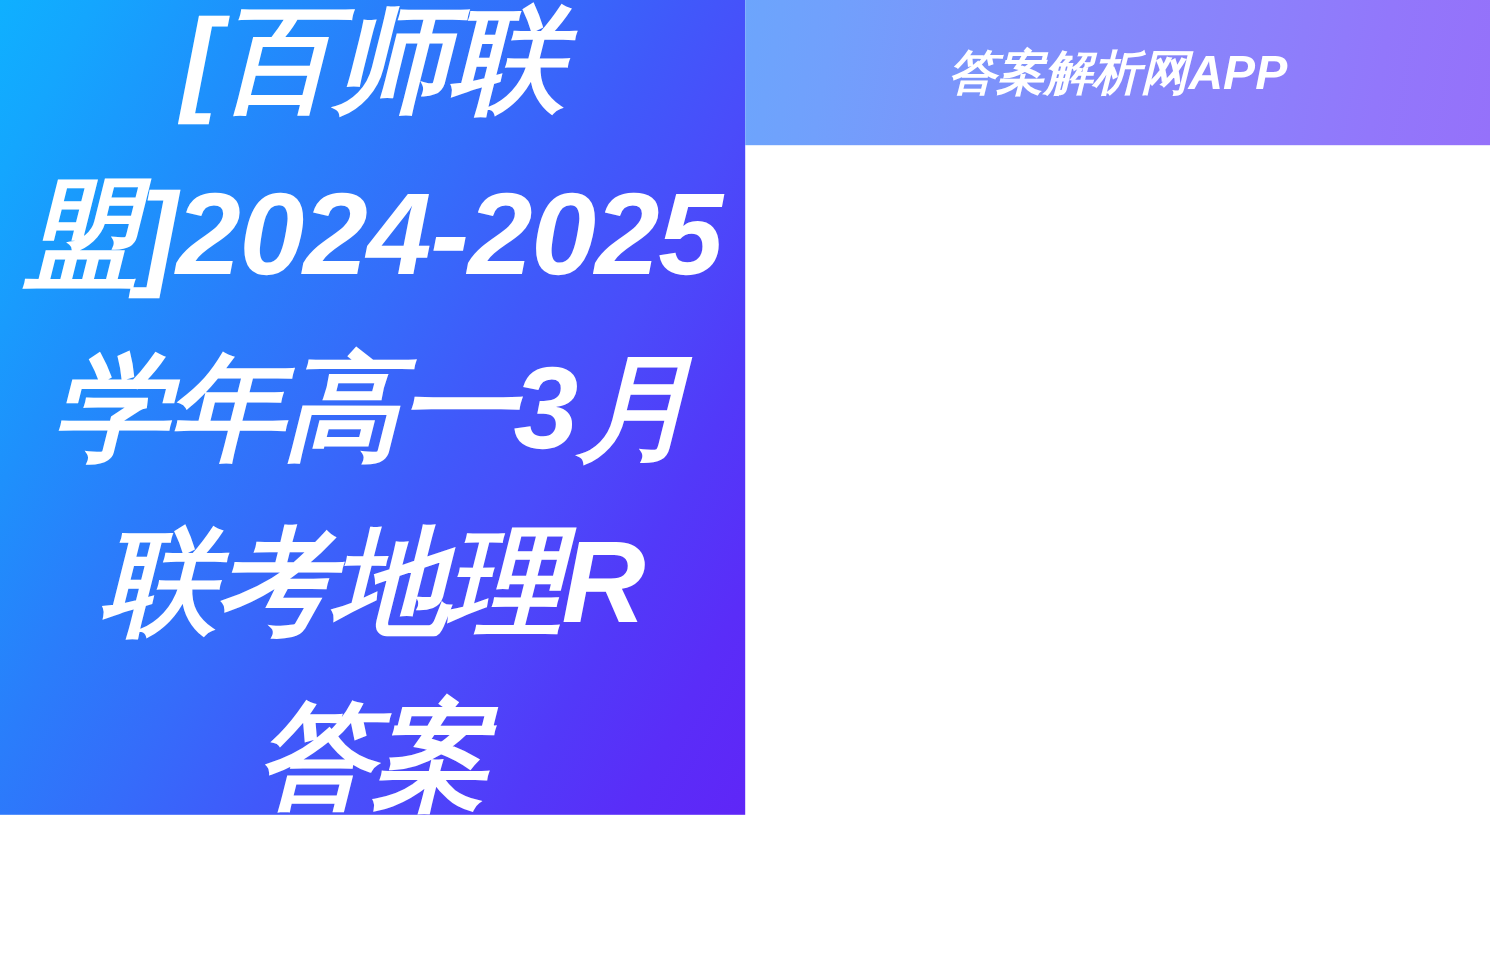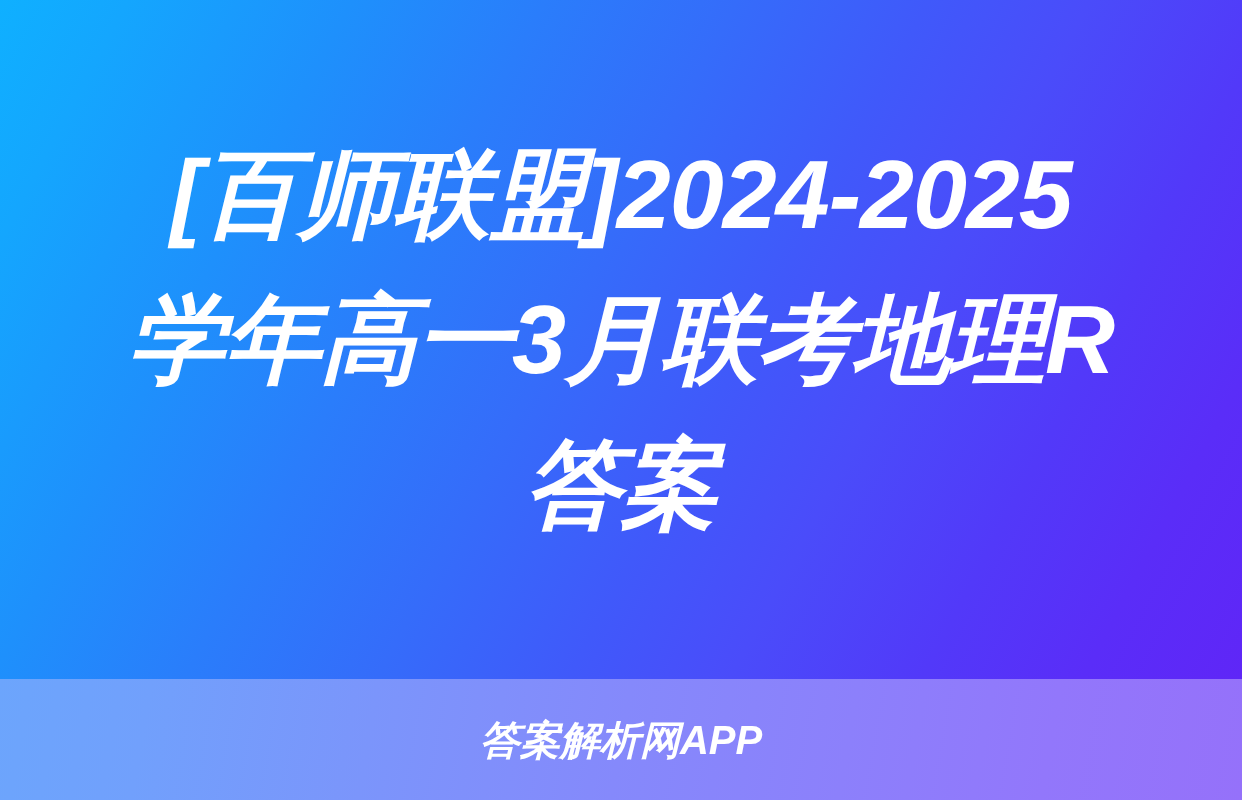--- a/index.html
+++ b/index.html
@@ -13,21 +13,21 @@
     overflow: hidden;
     font-family: "Liberation Sans", "DejaVu Sans", sans-serif;
     background: #ffffff;
   }
 
   .poster {
     position: relative;
     width: 1242px;
     height: 800px;
     display: flex;
-    flex-direction: column;
+    flex-direction: row;
   }
 
   
   .hero {
     position: relative;
     width: 1242px;
     height: 679px;
     background:
       linear-gradient(118deg,
         #0FB0FF 0%,

